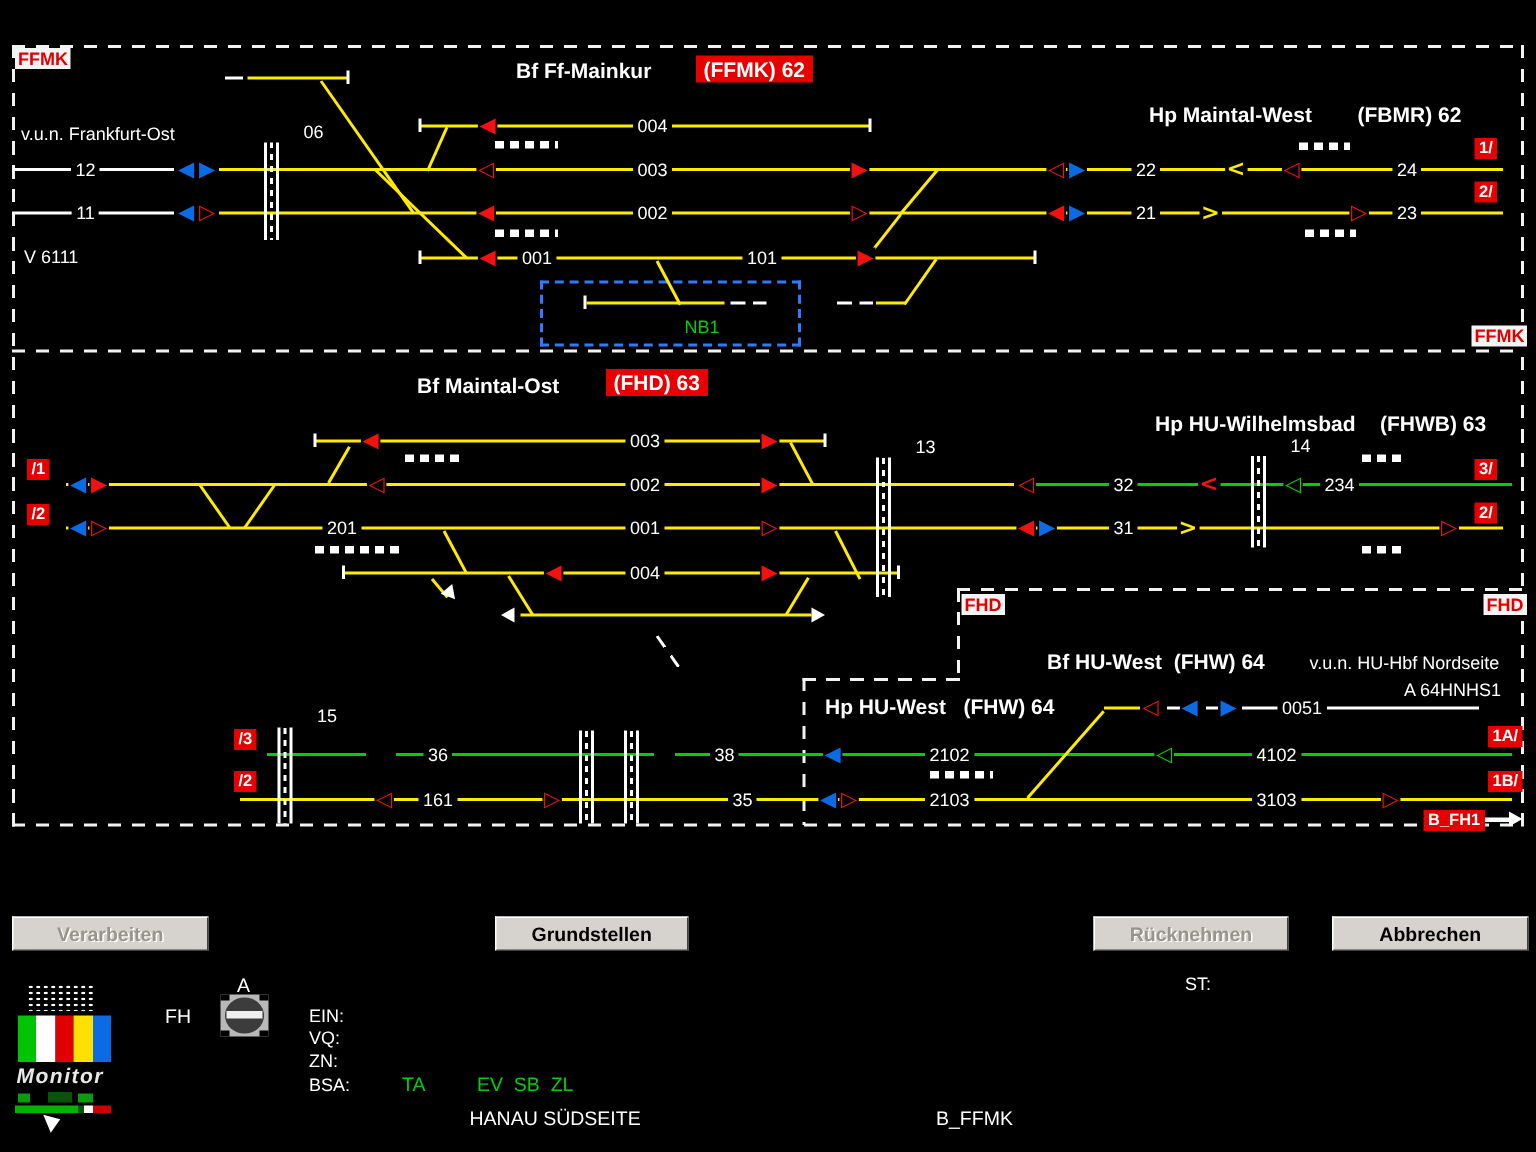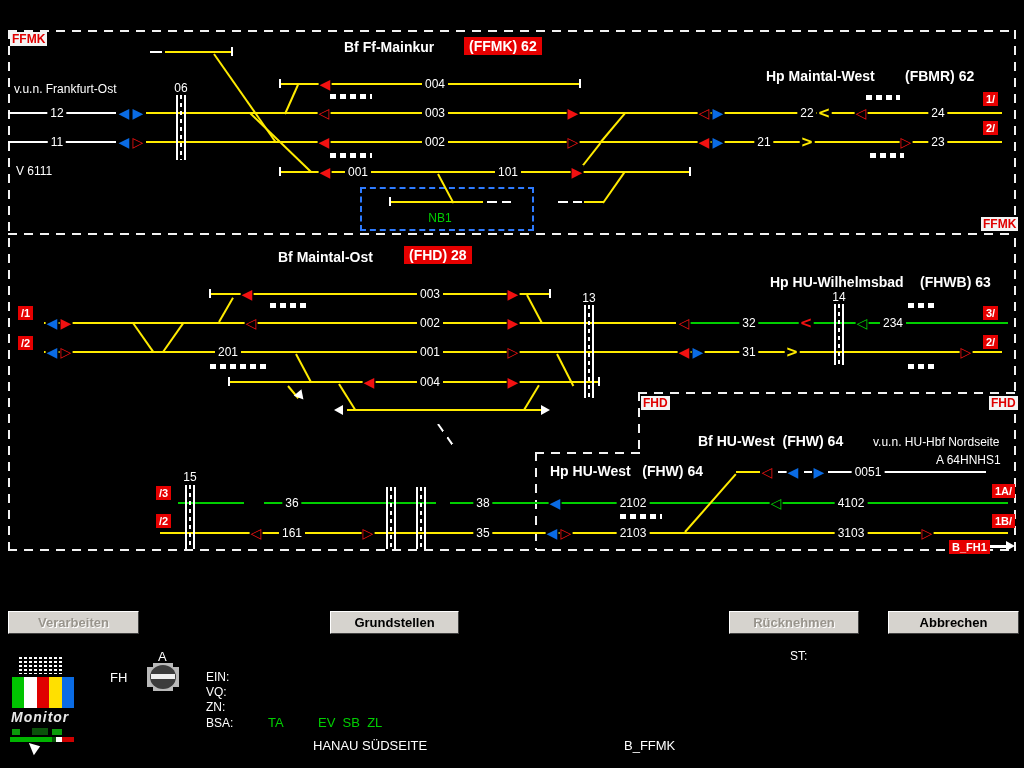--- a/index.html
+++ b/index.html
@@ -17,21 +17,21 @@
   .dg{position:absolute;height:2px;transform-origin:0 50%;}
   .dash-h{position:absolute;height:2px;background:repeating-linear-gradient(90deg,#f2f2f2 0 9px,transparent 9px 16px);}
   .dash-v{position:absolute;width:2px;background:repeating-linear-gradient(180deg,#f2f2f2 0 9px,transparent 9px 16px);}
   .lcd{position:absolute;width:2px;background:repeating-linear-gradient(180deg,#fff 0 4px,transparent 4px 8px);}
   .tick{position:absolute;width:2px;height:9px;background:#fff;}
   .plat{position:absolute;height:5px;background:repeating-linear-gradient(90deg,#fff 0 6px,transparent 6px 10px);}
   .tri{position:absolute;transform:translate(-50%,-50%);font:14px "DejaVu Sans",sans-serif;line-height:1;background:#000;padding:0 1px;}
   .chev{position:absolute;transform:translate(-50%,-50%);font:bold 15px "DejaVu Sans",sans-serif;line-height:1;background:#000;color:#ffeb00;padding:0 1px;}
   .c-red{color:#f21111}.c-blue{color:#0a6be4}.c-grn{color:#00cf00}
   .tl{position:absolute;transform:translate(-50%,-50%);font:12px "Liberation Sans",sans-serif;background:#000;color:#fff;padding:0 3px;white-space:pre;}
-  .lcl{position:absolute;transform:translate(-50%,0);font:12px "Liberation Sans",sans-serif;color:#fff;}
+  .lcl{position:absolute;transform:translate(-50%,0);font:12px "Liberation Sans",sans-serif;color:#fff;margin-left:28px;}
   .rb{position:absolute;background:#e60000;color:#fff;font:bold 11px "Liberation Sans",sans-serif;padding:1px 3px;line-height:12px;white-space:pre;}
   .wb{position:absolute;background:#f4f4f4;color:#e00000;font:bold 12px "Liberation Sans",sans-serif;padding:0 2px;line-height:14px;}
   .stb{position:absolute;background:#e60000;color:#fff;font:bold 14px "Liberation Sans",sans-serif;padding:1px 5px;white-space:pre;}
   .st{position:absolute;color:#fff;font:bold 14px "Liberation Sans",sans-serif;white-space:pre;}
   .nt{position:absolute;color:#fff;font:12px "Liberation Sans",sans-serif;white-space:pre;}
   .gt{position:absolute;color:#00cf00;font:13px "Liberation Sans",sans-serif;white-space:pre;}
   .nb1box{position:absolute;border:2px dashed #2e7bff;background:transparent;}
   .btn{position:absolute;height:21px;background:#d6d3ce;border:1px solid;border-color:#fff #404040 #404040 #fff;
        box-shadow:1px 1px 0 #000;font:bold 13px "Liberation Sans",sans-serif;display:flex;align-items:center;justify-content:center;cursor:pointer;}
   .btn.disabled{color:#98948c;text-shadow:1px 1px 0 #fff;}
@@ -107,21 +107,21 @@
   <div class="plat" style="left:866px;top:95px;width:34px;"></div>
   <div class="plat" style="left:870px;top:153px;width:34px;"></div>
 
   <span class="tl" style="left:57px;top:113px;">12</span>
   <span class="tl" style="left:57px;top:142px;">11</span>
   <span class="tl" style="left:435px;top:84px;">004</span>
   <span class="tl" style="left:435px;top:113px;">003</span>
   <span class="tl" style="left:435px;top:142px;">002</span>
   <span class="tl" style="left:358px;top:172px;">001</span>
   <span class="tl" style="left:508px;top:172px;">101</span>
-  <span class="tl" style="left:764px;top:113px;margin-left:43px;">22</span>
+  <span class="tl" style="left:764px;top:113px;">22</span>
   <span class="tl" style="left:764px;top:142px;">21</span>
   <span class="tl" style="left:938px;top:113px;">24</span>
   <span class="tl" style="left:938px;top:142px;">23</span>
 
   <span class="tri c-blue" style="left:124px;top:113px;">◀</span>
   <span class="tri c-blue" style="left:138px;top:113px;">▶</span>
   <span class="tri c-blue" style="left:124px;top:142px;">◀</span>
   <span class="tri c-red" style="left:138px;top:142px;">▷</span>
   <span class="tri c-red" style="left:325px;top:84px;">◀</span>
   <span class="tri c-red" style="left:324px;top:113px;">◁</span>
@@ -136,21 +136,21 @@
   <span class="tri c-blue" style="left:718px;top:142px;">▶</span>
   <span class="chev" style="left:824px;top:113px;">&lt;</span>
   <span class="chev" style="left:807px;top:142px;">&gt;</span>
   <span class="tri c-red" style="left:861px;top:113px;">◁</span>
   <span class="tri c-red" style="left:906px;top:142px;">▷</span>
 
   <span class="rb" style="left:983px;top:92px;">1/</span>
   <span class="rb" style="left:983px;top:121px;">2/</span>
 
   <span class="st" style="left:278px;top:249px;">Bf Maintal-Ost</span>
-  <span class="stb" style="left:404px;top:246px;">(FHD) 28</span>
+  <span class="stb" style="left:404px;top:246px;">(FHD) 63</span>
   <span class="st" style="left:770px;top:274px;">Hp HU-Wilhelmsbad</span>
   <span class="st" style="left:920px;top:274px;">(FHWB) 63</span>
 
   <div class="hl" style="left:210px;top:293px;width:340px;background:#ffeb00;"></div>
   <div class="tick" style="left:209px;top:289px;"></div>
   <div class="tick" style="left:549px;top:289px;"></div>
   <div class="hl" style="left:44px;top:322px;width:632px;background:#ffeb00;"></div>
   <div class="hl" style="left:690px;top:322px;width:318px;background:#00cf00;"></div>
   <div class="hl" style="left:44px;top:351px;width:958px;background:#ffeb00;"></div>
   <div class="hl" style="left:229px;top:381px;width:370px;background:#ffeb00;"></div>
@@ -247,21 +247,21 @@
   <div class="lcd" style="left:390px;top:487px;height:62px;"></div>
   <div class="vl" style="left:416px;top:487px;height:62px;background:#fff;"></div>
   <div class="vl" style="left:424px;top:487px;height:62px;background:#fff;"></div>
   <div class="lcd" style="left:420px;top:487px;height:62px;"></div>
 
   <div class="plat" style="left:620px;top:514px;width:42px;"></div>
 
   <span class="tl" style="left:292px;top:503px;">36</span>
   <span class="tl" style="left:483px;top:503px;">38</span>
   <span class="tl" style="left:292px;top:533px;">161</span>
-  <span class="tl" style="left:483px;top:533px;">35</span>
+  <span class="tl" style="left:495px;top:533px;">35</span>
   <span class="tl" style="left:633px;top:503px;">2102</span>
   <span class="tl" style="left:851px;top:503px;">4102</span>
   <span class="tl" style="left:633px;top:533px;">2103</span>
   <span class="tl" style="left:851px;top:533px;">3103</span>
   <span class="tl" style="left:868px;top:472px;">0051</span>
 
   <span class="tri c-blue" style="left:555px;top:503px;">◀</span>
   <span class="tri c-grn" style="left:776px;top:503px;">◁</span>
   <span class="tri c-red" style="left:256px;top:533px;">◁</span>
   <span class="tri c-red" style="left:368px;top:533px;">▷</span>

